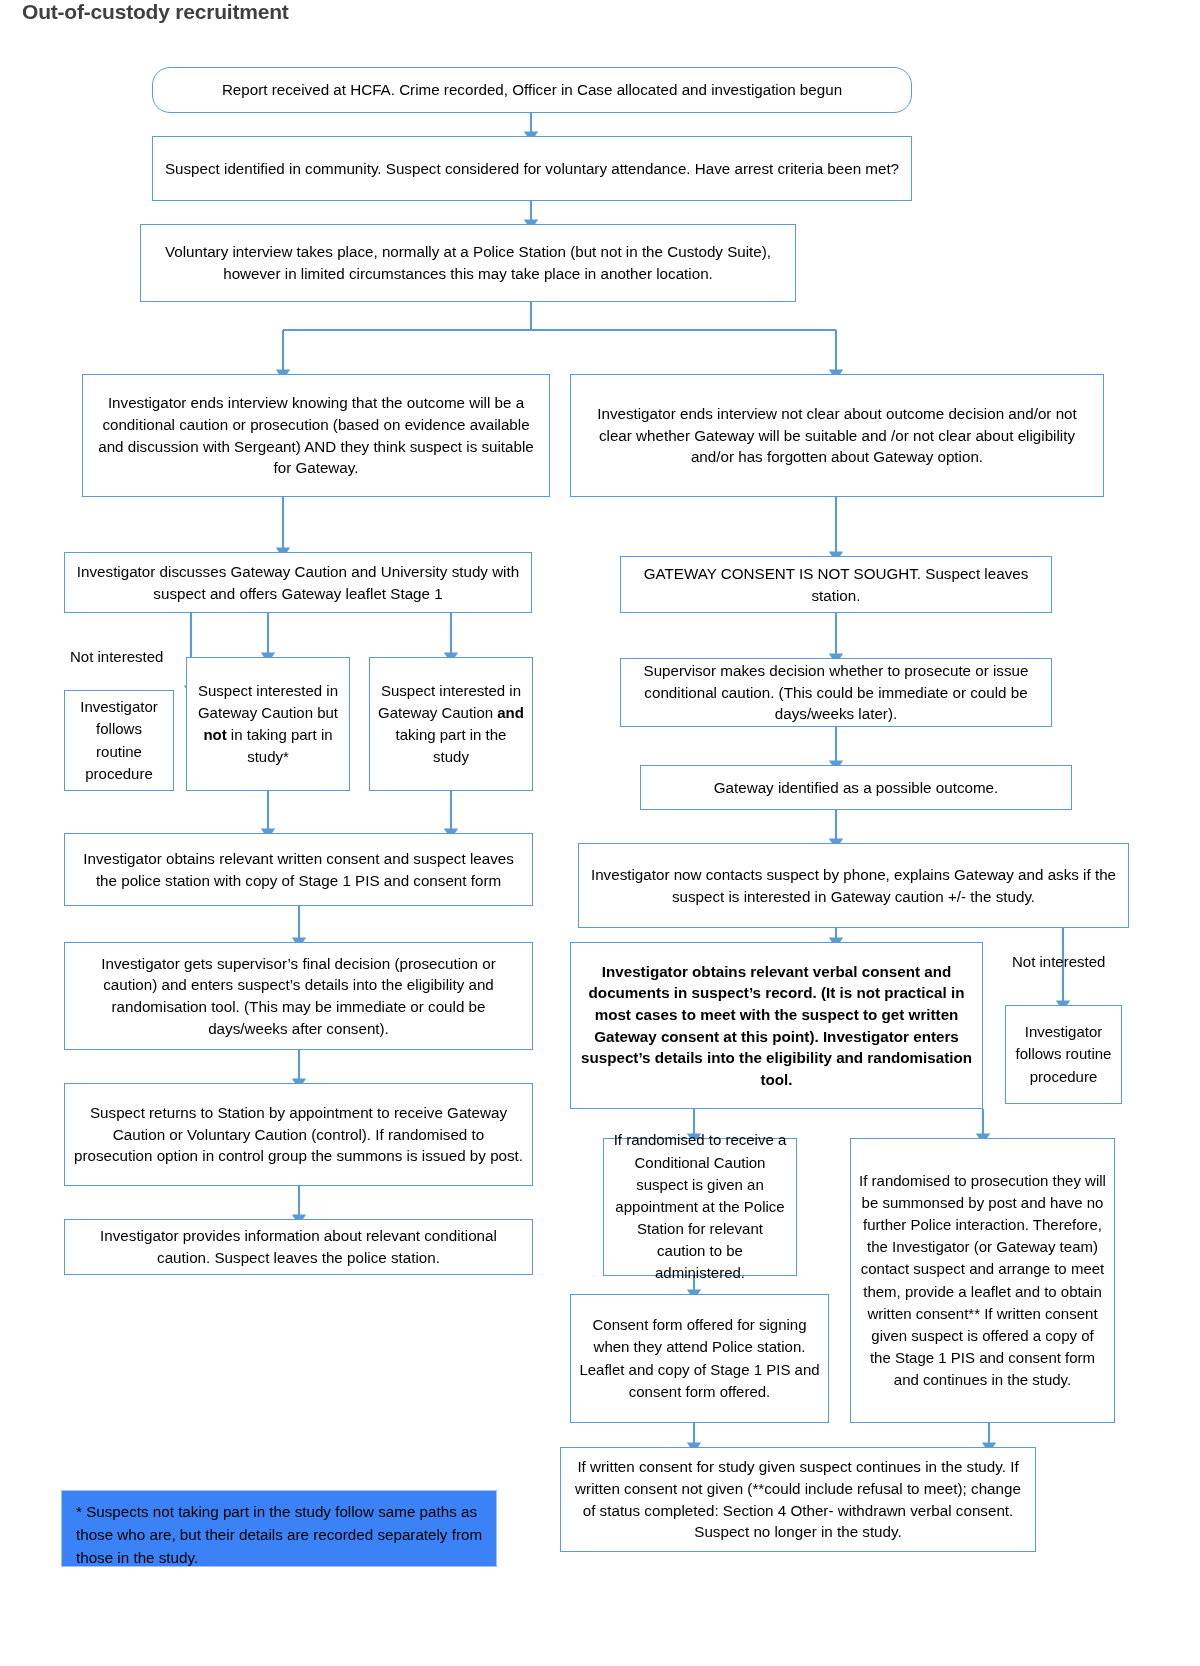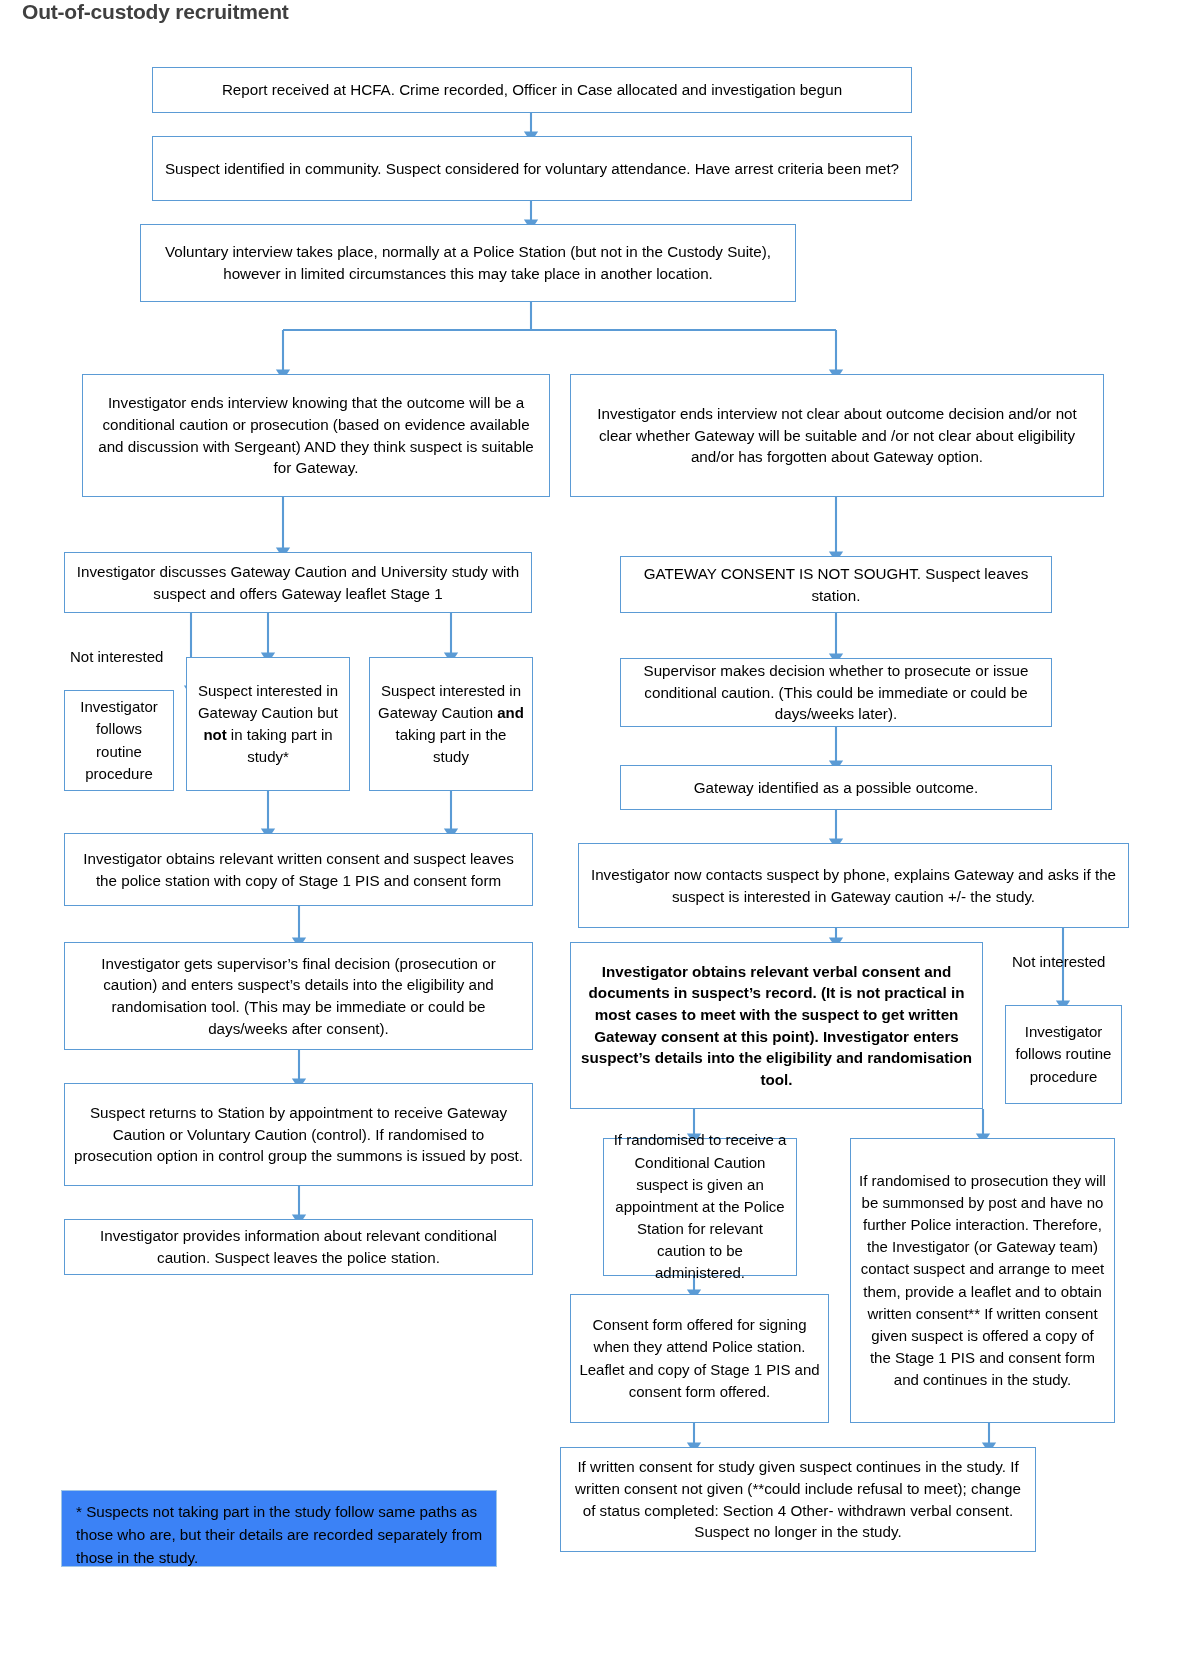--- a/index.html
+++ b/index.html
@@ -139,21 +139,21 @@
       <g stroke="#5b9bd5" stroke-width="2.1" fill="none">
         <path d="M983,1109 L983,1122"></path>
       </g>
       <g stroke="#5b9bd5" stroke-width="2.1" fill="none" marker-end="url(#ah)">
         <path d="M983,1122 L983,1138"></path>
         <path d="M989,1423 L989,1447"></path>
       </g>
     </svg>
   </div>
 
-  <div class="box" style="left:152px; top:67px; width:760px; height:46px;">
+  <div class="box" style="left:152px; top:67px; width:760px; height:46px;border-radius:18px;">
     <span>Report received at HCFA. Crime recorded, Officer in Case allocated and investigation begun</span>
   </div>
 
   <div class="box" style="left:152px; top:136px; width:760px; height:65px;">
     <span>Suspect identified in community. Suspect considered for voluntary attendance. Have arrest criteria been met?</span>
   </div>
 
   <div class="box" style="left:140px; top:224px; width:656px; height:78px;">
     <span>Voluntary interview takes place, normally at a Police Station (but not in the Custody Suite), however in limited circumstances this may take place in another location.</span>
   </div>
@@ -201,21 +201,21 @@
   </div>
 
   <div class="box" style="left:620px; top:556px; width:432px; height:57px;">
     <span>GATEWAY CONSENT IS NOT SOUGHT. Suspect leaves station.</span>
   </div>
 
   <div class="box" style="left:620px; top:658px; width:432px; height:69px;">
     <span>Supervisor makes decision whether to prosecute or issue conditional caution. (This could be immediate or could be days/weeks later).</span>
   </div>
 
-  <div class="box" style="left:620px; top:765px; width:432px; height:45px;">
+  <div class="box" style="left:640px; top:765px; width:432px; height:45px;">
     <span>Gateway identified as a possible outcome.</span>
   </div>
 
   <div class="box" style="left:578px; top:843px; width:551px; height:85px;">
     <span>Investigator now contacts suspect by phone, explains Gateway and asks if the suspect is interested in Gateway caution +/- the study.</span>
   </div>
 
   <div class="box" style="left:570px; top:942px; width:413px; height:167px;font-weight:bold;">
     <span>Investigator obtains relevant verbal consent and documents in suspect’s record. (It is not practical in most cases to meet with the suspect to get written Gateway consent at this point). Investigator enters suspect’s details into the eligibility and randomisation tool.</span>
   </div>

